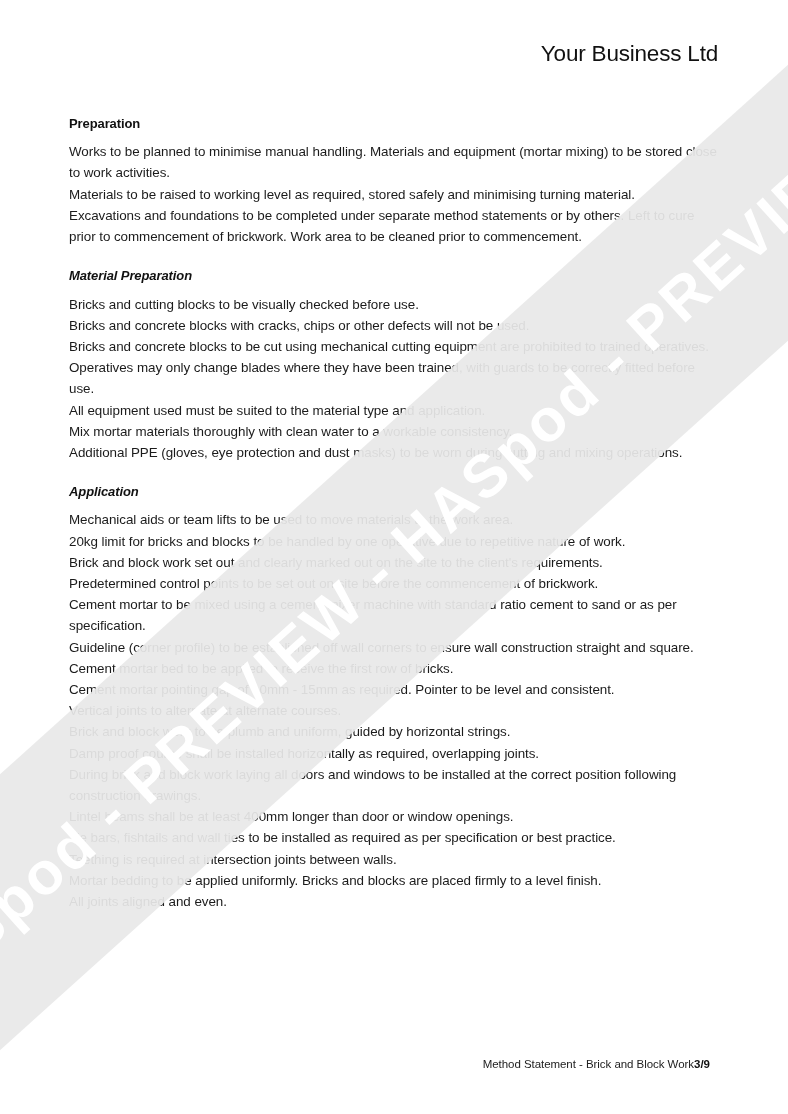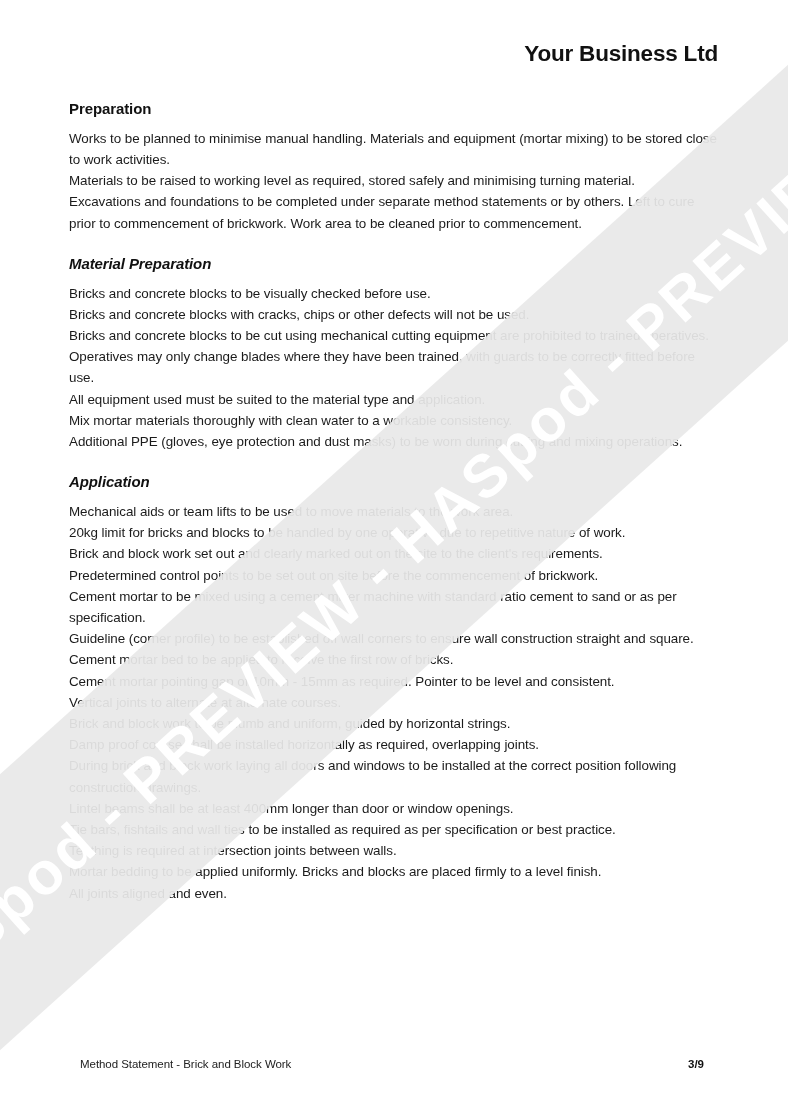--- a/index.html
+++ b/index.html
@@ -63,101 +63,100 @@
     position: absolute;
     left: 0;
     right: 0;
     top: 40px;
     padding-right: 70px;
     text-align: right;
     z-index: 2;
   }
   .brand-title {
     font-size: 22.5px;
-    font-weight: 700;
+    font-weight: 400;
     color: #111111;
     letter-spacing: -0.2px;
     line-height: 1.2;
     margin-left: 22px;
   }
 
   
   .content {
     position: absolute;
     left: 69px;
     top: 100px;
     width: 650px;
     z-index: 2;
   }
   .section {
     margin-bottom: 0;
   }
   .section-heading {
-    font-size: 15px;
+    font-size: 13px;
     font-weight: 700;
     color: #111111;
     letter-spacing: -0.1px;
-    margin: 0 0 9px 0;
+    margin: 16px 0 9px 0;
     line-height: 1.25;
   }
   .section + .section .section-heading {
     margin-top: 21px;
     font-style: italic;
   }
   .para {
     font-size: 13.4px;
     line-height: 21.2px;
     color: #1b1b1b;
     margin: 0;
     letter-spacing: -0.05px;
   }
 
   
   .doc-footer {
     position: absolute;
     left: 69px;
-    right: 84px;
+    right: 78px;
     bottom: 44px;
     display: flex;
     align-items: baseline;
-    justify-content: space-between;
+    justify-content: flex-end;
     z-index: 2;
     padding-left: 11px;
   }
   .footer-title {
     font-size: 11.5px;
     color: #222222;
     letter-spacing: -0.05px;
   }
   .footer-page {
     font-size: 11.5px;
     font-weight: 700;
     color: #111111;
-    margin-left: 21px;
   }
 </style>
 </head>
 <body>
 
 <div class="page">
 
   <div class="doc-header">
     <div class="brand-title">Your Business Ltd</div>
   </div>
 
   <div class="content" id="content-root">
       <div class="section">
         <div class="section-heading">Preparation</div>
         <p class="para">Works to be planned to minimise manual handling. Materials and equipment (mortar mixing) to be stored close to work activities.</p>
         <p class="para">Materials to be raised to working level as required, stored safely and minimising turning material.</p>
         <p class="para">Excavations and foundations to be completed under separate method statements or by others. Left to cure prior to commencement of brickwork. Work area to be cleaned prior to commencement.</p>
       </div>
       <div class="section">
         <div class="section-heading">Material Preparation</div>
-        <p class="para">Bricks and concrete blocks to be visually checked before use.</p>
+        <p class="para">Bricks and cutting blocks to be visually checked before use.</p>
         <p class="para">Bricks and concrete blocks with cracks, chips or other defects will not be used.</p>
         <p class="para">Bricks and concrete blocks to be cut using mechanical cutting equipment are prohibited to trained operatives.</p>
         <p class="para">Operatives may only change blades where they have been trained, with guards to be correctly fitted before use.</p>
         <p class="para">All equipment used must be suited to the material type and application.</p>
         <p class="para">Mix mortar materials thoroughly with clean water to a workable consistency.</p>
         <p class="para">Additional PPE (gloves, eye protection and dust masks) to be worn during cutting and mixing operations.</p>
       </div>
       <div class="section">
         <div class="section-heading">Application</div>
         <p class="para">Mechanical aids or team lifts to be used to move materials to the work area.</p>

